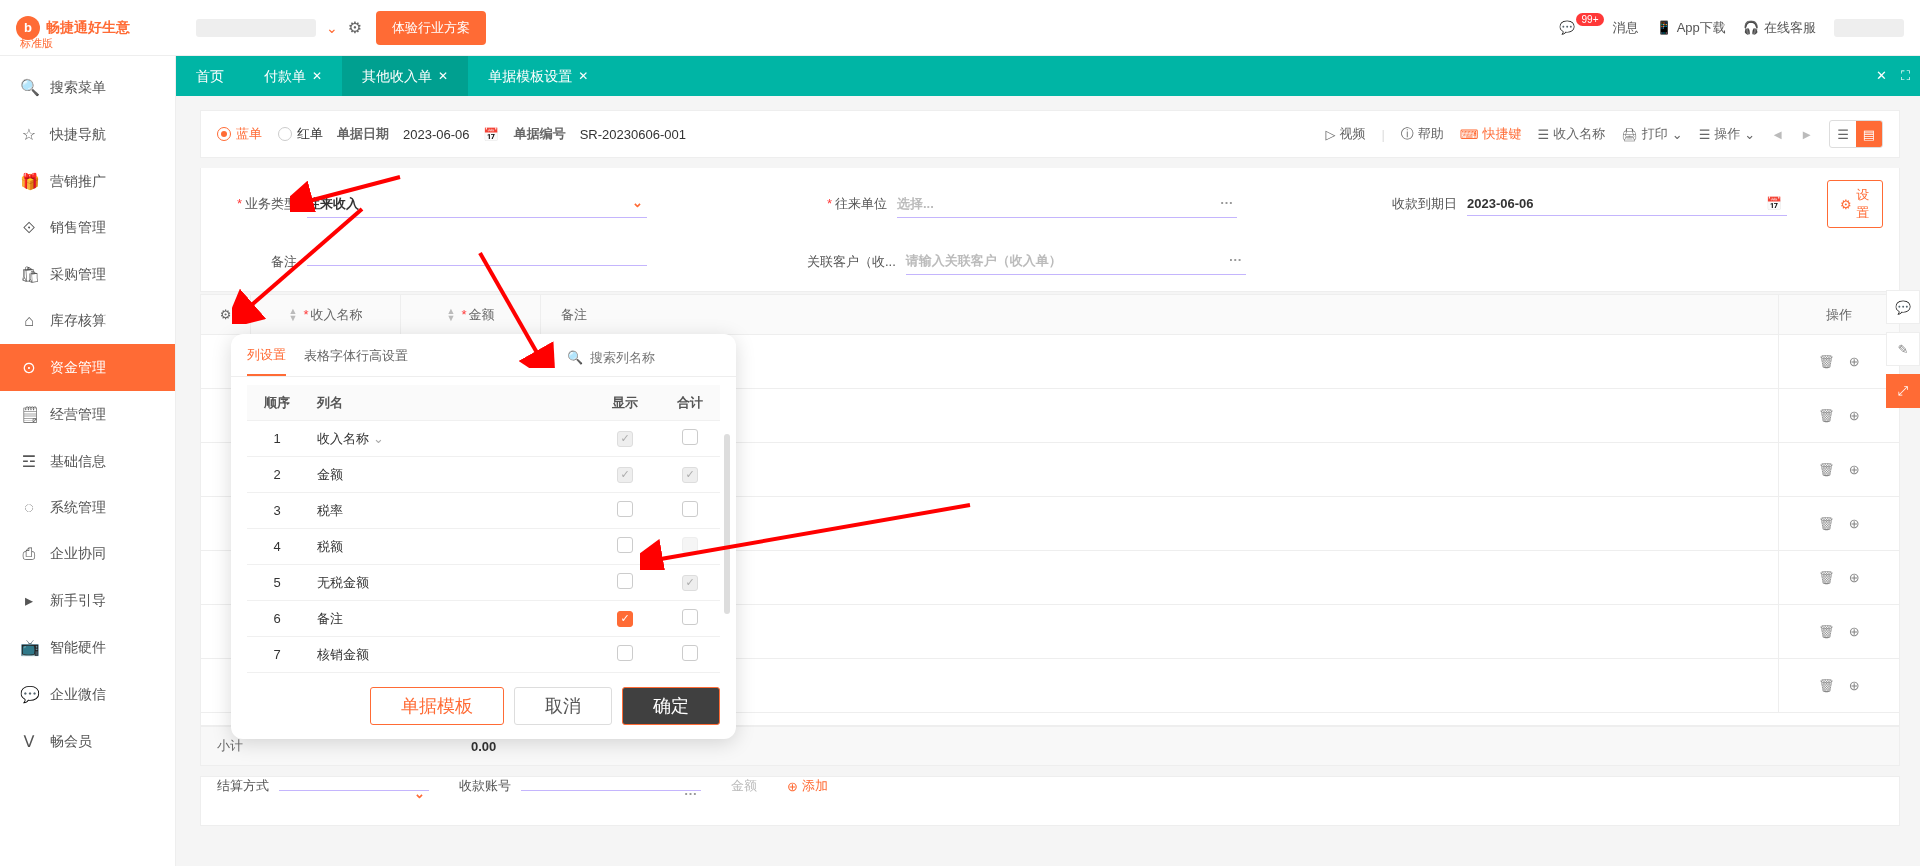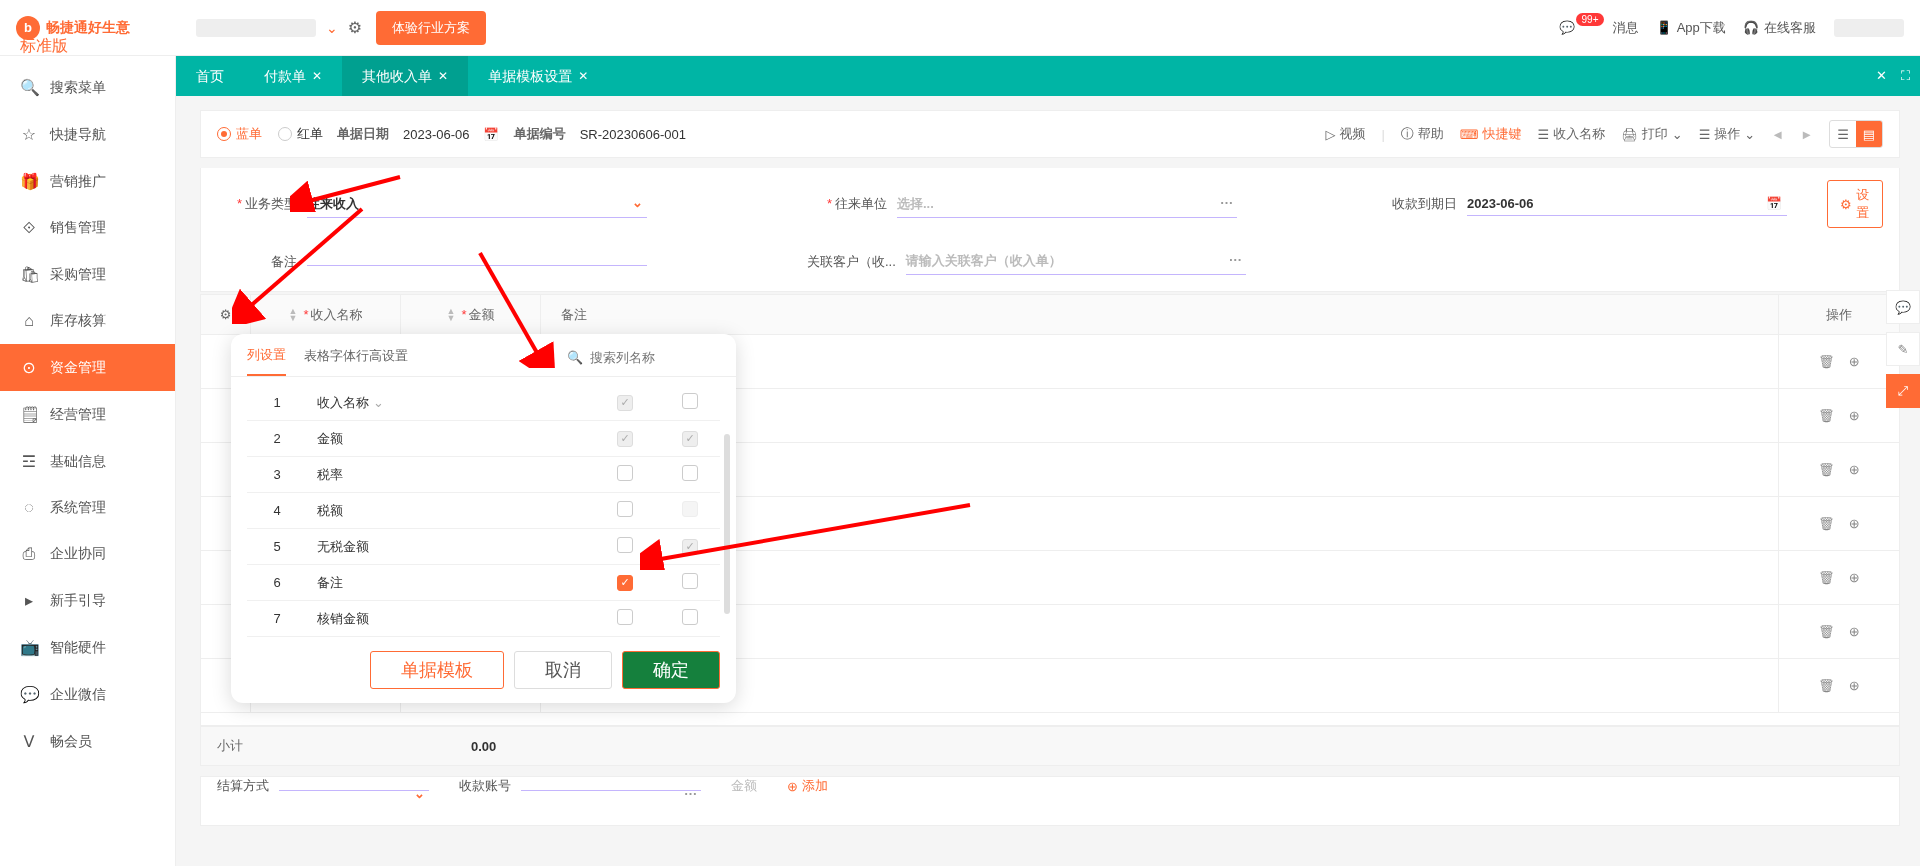--- a/index.html
+++ b/index.html
@@ -3,21 +3,21 @@
 <meta charset="utf-8">
 <style>
 * { margin: 0; padding: 0; box-sizing: border-box; font-family: "Microsoft YaHei", Arial, sans-serif; }
 body { background: #f5f5f5; font-size: 13px; color: #333; position: relative; width: 1920px; height: 866px; overflow: hidden; }
 
 
 .top-header { height: 56px; background: #fff; border-bottom: 1px solid #eee; display: flex; align-items: center; padding: 0 16px; position: relative; }
 .logo-area { display: flex; align-items: center; width: 160px; }
 .logo-icon { width: 24px; height: 24px; background: #ff6b35; border-radius: 50%; display: flex; align-items: center; justify-content: center; color: #fff; font-weight: bold; margin-right: 6px; }
 .logo-text { color: #ff6b35; font-weight: bold; font-size: 14px; }
-.logo-sub { color: #ff6b35; font-size: 16px; position: absolute; top: 36px; left: 20px; }
+.logo-sub { color: #ff6b35; font-size: 11px; position: absolute; top: 36px; left: 20px; }
 .org-info { display: flex; align-items: center; margin-left: 20px; gap: 10px; }
 .org-blur { width: 120px; height: 18px; background: #eee; border-radius: 3px; }
 .chevron-down { color: #ff6b35; font-size: 14px; }
 .gear-icon-top { color: #666; font-size: 16px; }
 .btn-primary { background: #ff6b35; color: #fff; padding: 8px 16px; border-radius: 4px; border: none; cursor: pointer; margin-left: 14px; font-size: 13px; }
 .header-right { position: absolute; right: 16px; display: flex; align-items: center; gap: 18px; color: #555; }
 .header-right-item { display: flex; align-items: center; gap: 4px; cursor: pointer; }
 .badge-99 { background: #ff3838; color: #fff; border-radius: 10px; padding: 1px 6px; font-size: 10px; position: relative; top: -8px; left: -4px; }
 .avatar-blur { width: 70px; height: 18px; background: #eee; border-radius: 3px; }
 
@@ -102,21 +102,21 @@
 .pc-name { flex: 1; padding-left: 10px; display: flex; align-items: center; gap: 4px;}
 .pc-show { width: 70px; text-align: center; }
 .pc-total { width: 60px; text-align: center; }
 .chk { width: 16px; height: 16px; border: 1px solid #ccc; border-radius: 3px; display: inline-flex; align-items: center; justify-content: center; background: #fff; }
 .chk.on { background: #ff6b35; border-color: #ff6b35; color: #fff; font-size: 11px; }
 .chk.locked { background: #eee; border-color: #ddd; color: #aaa; font-size: 11px;}
 .popup-footer { padding: 14px 16px; display: flex; justify-content: flex-end; gap: 10px; }
 .btn-sm { padding: 6px 30px; border-radius: 3px; cursor: pointer; font-size: 18px; }
 .btn-sm-outline { border: 1px solid #ff6b35; color: #ff6b35; background: #fff; }
 .btn-sm-default { border: 1px solid #ddd; color: #555; background: #fff; }
-.btn-sm-primary { border: 1px solid #ff6b35; color: #fff; background: #15803d; }
+.btn-sm-primary { border: 1px solid #ff6b35; color: #fff; background: #404040; }
 .popup-scroll { position: absolute; right: 6px; top: 100px; width: 6px; height: 180px; background: #ddd; border-radius: 3px; }
 
 
 .right-float { position: absolute; right: 0; top: 290px; display: flex; flex-direction: column; gap: 8px; z-index: 50;}
 .float-btn { width: 34px; height: 34px; background: #fff; border: 1px solid #eee; display: flex; align-items: center; justify-content: center; color: #888; cursor: pointer; }
 .float-btn.orange { background: #ff6b35; color: #fff; border-color: #ff6b35; }
 
 
 .arrow { position: absolute; pointer-events: none; z-index: 200; }
 
@@ -442,20 +442,26 @@
 <div class="col-popup">
   <div class="popup-tabs">
     <div class="popup-tab active">列设置</div>
     <div class="popup-tab">表格字体行高设置</div>
     <div class="popup-search">
       <span>🔍</span>
       <input placeholder="搜索列名称" style="">
     </div>
   </div>
   <div class="popup-table">
+    <div class="popup-th">
+      <div class="pc-order">顺序</div>
+      <div class="pc-name">列名</div>
+      <div class="pc-show">显示</div>
+      <div class="pc-total">合计</div>
+    </div>
     <div id="popup-rows">
         <div class="popup-tr">
           <div class="pc-order">1</div>
     <div class="pc-name">收入名称 <span style="color:#aaa">⌄</span></div>
     <div class="pc-show"><span class="chk locked">✓</span></div>
     <div class="pc-total"><span class="chk"></span></div>
         </div>
         <div class="popup-tr">
           <div class="pc-order">2</div>
     <div class="pc-name">金额</div>

